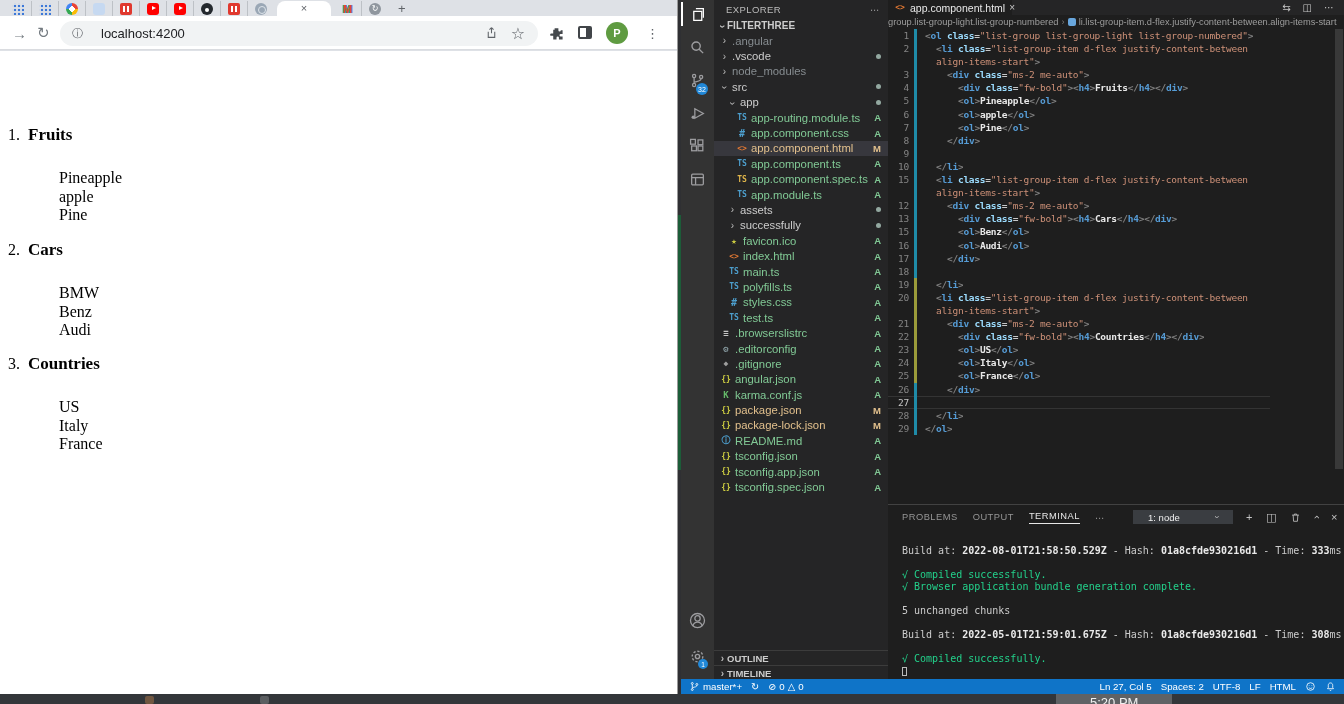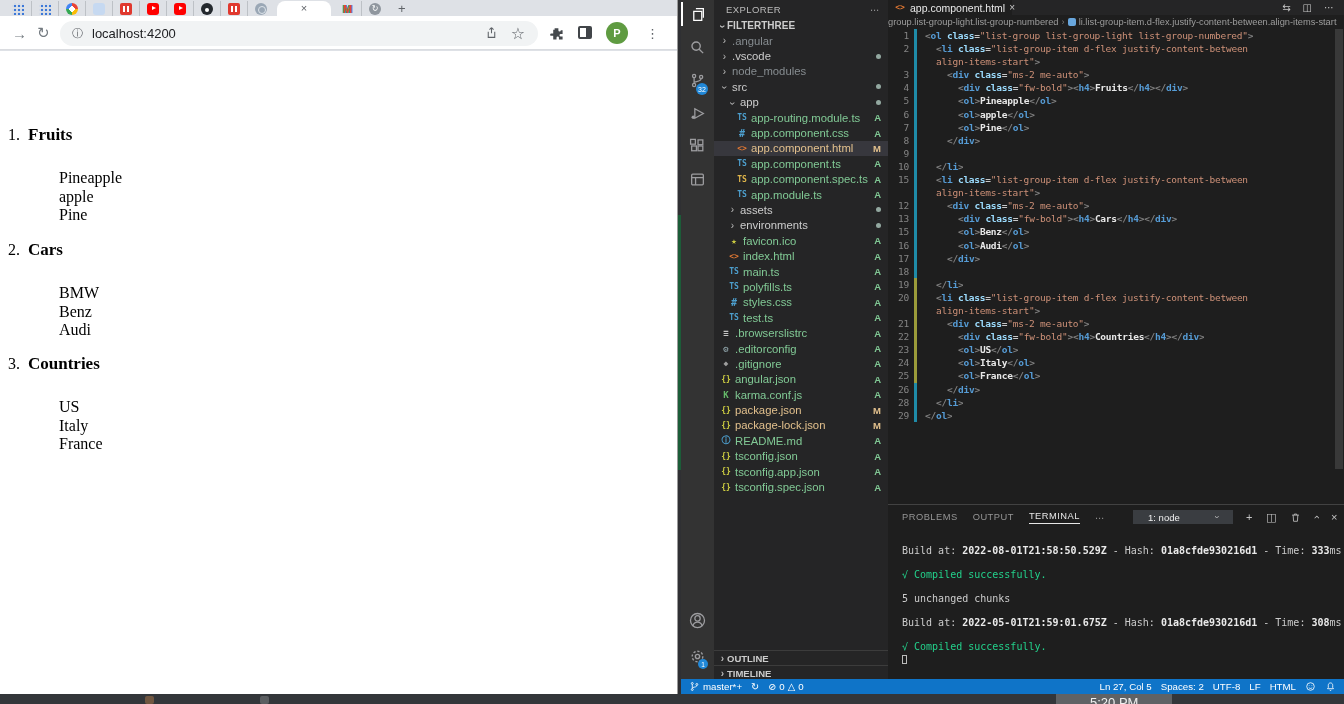--- a/index.html
+++ b/index.html
@@ -25,21 +25,21 @@
   .fav-github{background:#24292e;border-radius:50%}
   .fav-github::after{content:"";position:absolute;left:4px;top:5px;width:4px;height:4px;background:#fff;border-radius:50%}
   .fav-gray-circle{background:#9aa7b5;border-radius:50%;color:#e8edf2;font-size:8px}
   .fav-gray-circle::after{content:"";position:absolute;left:3px;top:3px;width:6px;height:6px;border:1.5px solid #dde4ea;border-radius:50%}
   .fav-gmail{color:#ea4335;font-size:11px;text-shadow:-1px 0 #34a853,1px 0 #4285f4}
   .fav-gray-refresh{background:#8f969e;border-radius:50%;color:#fff;font-size:8px;font-weight:normal}
   .toolbar{position:absolute;top:16px;left:0;right:0;height:34px;background:#fff;border-bottom:1px solid #dadce0}
   .navic{position:absolute;top:0;height:34px;display:flex;align-items:center;color:#747b81;font-size:15px}
   .omnibox{position:absolute;left:60px;top:5px;width:478px;height:25px;background:#f1f3f4;border-radius:13px;display:flex;align-items:center}
   .omni-info{margin-left:12px;color:#5f6368;font-size:11px}
-  .omni-text{margin-left:9px;font-size:13px;color:#202124;flex:1}
+  .omni-text{margin-left:18px;font-size:13px;color:#202124;flex:1}
   .omni-ic{color:#5f6368;margin-right:13px}
   .avatar{position:absolute;left:606px;top:6px;width:22px;height:22px;border-radius:50%;background:#5f9b41;color:#fff;display:flex;align-items:center;justify-content:center;font-size:11px;font-weight:bold}
   .menu-dots{position:absolute;left:646px;top:0;height:34px;display:flex;align-items:center;color:#5f6368;font-size:13px;letter-spacing:0}
   .sidepanel-ic{position:absolute;left:578px;top:10px;width:14px;height:13px;border:2px solid #414549;border-radius:2px}
   .sidepanel-ic::after{content:"";position:absolute;right:0;top:0;width:4px;height:9px;background:#414549}
   .pagearea{position:absolute;top:51px;left:0;right:0;bottom:0;background:#fff;font-family:"Liberation Serif","DejaVu Serif",serif;color:#000}
   .psec{position:absolute;left:0;width:360px}
   .ptitle{display:flex;align-items:baseline}
   .pnum{margin-left:8px;font-size:16px}
   .pname{margin-left:8px;font-size:17px;font-weight:bold}
@@ -363,21 +363,21 @@
           <span class="lbl git-added">app.module.ts</span>
           <span class="gbadge g-A">A</span>
         </div>
         <div class="trow" style="padding-left: 14px;">
           <span class="chev">›</span>
           <span class="lbl">assets</span>
           <span class="dotb"></span>
         </div>
         <div class="trow" style="padding-left: 14px;">
           <span class="chev">›</span>
-          <span class="lbl">environments</span>
+          <span class="lbl">successfully</span>
           <span class="dotb"></span>
         </div>
         <div class="trow" style="padding-left: 14px;">
           <span class="fi fi-star">★</span>
           <span class="lbl git-added">favicon.ico</span>
           <span class="gbadge g-A">A</span>
         </div>
         <div class="trow" style="padding-left: 14px;">
           <span class="fi fi-html">&lt;&gt;</span>
           <span class="lbl git-added">index.html</span>
@@ -622,20 +622,25 @@
           </div>
           <div class="crow">
             <span class="cnum">25</span>
             <span class="cbar" style="background: rgb(155, 155, 58);"></span>
             <span class="ctext" style="padding-left: 41px;"><span class="tk-p">&lt;</span><span class="tk-t">ol</span><span class="tk-p">&gt;</span><span class="tk-x">France</span><span class="tk-p">&lt;/</span><span class="tk-t">ol</span><span class="tk-p">&gt;</span></span>
           </div>
           <div class="crow">
             <span class="cnum">26</span>
             <span class="cbar" style="background: rgb(31, 139, 168);"></span>
             <span class="ctext" style="padding-left: 30px;"><span class="tk-p">&lt;/</span><span class="tk-t">div</span><span class="tk-p">&gt;</span></span>
+          </div>
+          <div class="crow cur">
+            <span class="cnum">27</span>
+            <span class="cbar" style="background: rgb(31, 139, 168);"></span>
+            <span class="ctext" style="padding-left: 8px;"></span>
           </div>
           <div class="crow">
             <span class="cnum">28</span>
             <span class="cbar" style="background: rgb(31, 139, 168);"></span>
             <span class="ctext" style="padding-left: 19px;"><span class="tk-p">&lt;/</span><span class="tk-t">li</span><span class="tk-p">&gt;</span></span>
           </div>
           <div class="crow">
             <span class="cnum">29</span>
             <span class="cbar" style="background: rgb(31, 139, 168);"></span>
             <span class="ctext" style="padding-left: 8px;"><span class="tk-p">&lt;/</span><span class="tk-t">ol</span><span class="tk-p">&gt;</span></span>
@@ -664,20 +669,21 @@
               <path d="M3 4.5h10M6.3 4.5V3h3.4v1.5M4.6 4.5l.6 9h5.6l.6-9"></path>
             </svg>
         </span>
         <span class="pico" style="transform:rotate(-90deg)">›</span>
         <span class="pico">×</span>
       </div>
       <div class="pbody">
           <div class="tline"><span class="tt-w">Build at: </span><span class="tt-b">2022-08-01T21:58:50.529Z</span><span class="tt-w"> - Hash: </span><span class="tt-b">01a8cfde930216d1</span><span class="tt-w"> - Time: </span><span class="tt-b">333</span><span class="tt-w">ms</span></div>
           <div class="tline">&nbsp;</div>
           <div class="tline"><span class="tt-g">√ Compiled successfully.</span></div>
+          <div class="tline"><span class="tt-g">√ Browser application bundle generation complete.</span></div>
           <div class="tline">&nbsp;</div>
           <div class="tline"><span class="tt-w">5 unchanged chunks</span></div>
           <div class="tline">&nbsp;</div>
           <div class="tline"><span class="tt-w">Build at: </span><span class="tt-b">2022-05-01T21:59:01.675Z</span><span class="tt-w"> - Hash: </span><span class="tt-b">01a8cfde930216d1</span><span class="tt-w"> - Time: </span><span class="tt-b">308</span><span class="tt-w">ms</span></div>
           <div class="tline">&nbsp;</div>
           <div class="tline"><span class="tt-g">√ Compiled successfully.</span></div>
           <div class="tline"><span class="tcursor"></span></div>
         </div>
     </div>
   </div>

